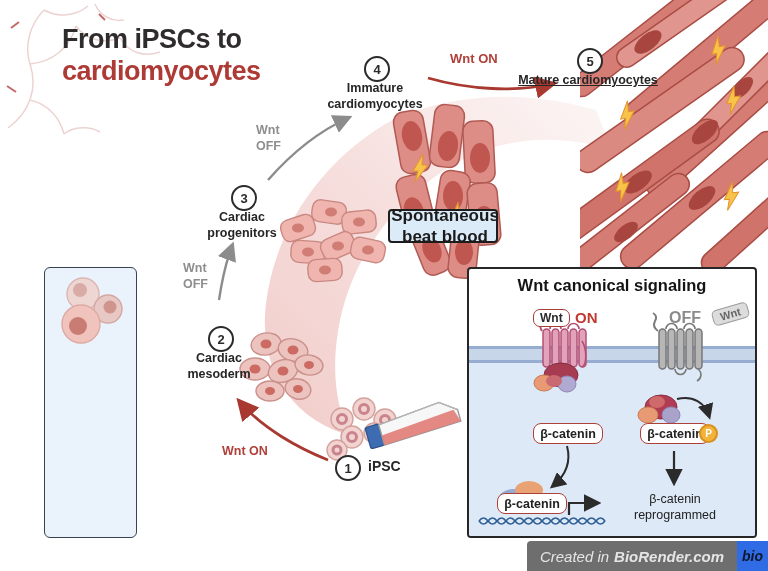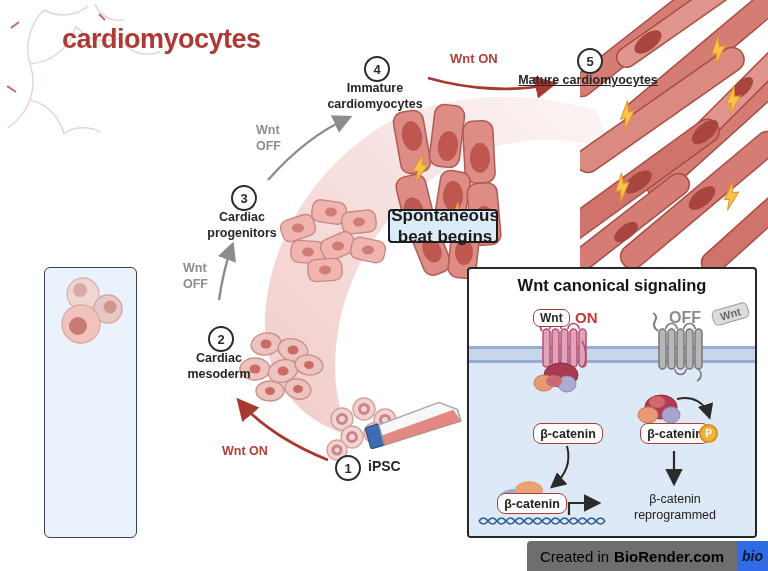--- a/index.html
+++ b/index.html
@@ -49,22 +49,22 @@
   #wnt-tag{position:absolute;left:243px;top:37px;background:#dcdcdc;border:1.5px solid #9a9a9a;
     border-radius:5px;font-size:11px;font-weight:700;color:#666;padding:1px 7px;
     transform:rotate(-16deg);}
   #p-circle{position:absolute;left:230px;top:155px;width:15px;height:15px;border-radius:50%;
     background:#f3b33a;border:2px solid #d9901e;color:#fff;font-size:10px;font-weight:800;
     display:flex;align-items:center;justify-content:center;}
   #degradation{position:absolute;left:158px;top:222px;width:96px;text-align:center;
     font-size:12.5px;line-height:1.3;color:#222;}
   
   #footer{left:527px;top:541px;width:241px;height:30px;display:flex;z-index:3;}
-  #credit{flex:1;background:#6e6e6e;color:#000000;font-size:15px;display:flex;
-    align-items:center;justify-content:center;border-top-left-radius:4px;}
+  #credit{flex:1;background:#6e6e6e;color:#e5e5e5;font-size:15px;display:flex;
+    align-items:center;justify-content:center;border-top-left-radius:4px;font-style:italic;}
   #credit .pre{font-weight:400;margin-right:5px;}
   #credit .brand{font-weight:700;}
   #logo{width:31px;background:#2f6be4;color:#0f172a;font-weight:800;font-size:14px;
     display:flex;align-items:center;justify-content:center;font-style:italic;}
   svg{display:block;}
 </style>
 </head>
 <body>
 
 <div id="canvas">
@@ -238,20 +238,21 @@
         <path d="M3,-14 L-7,3 L-2,3 L-5,14 L8,-3 L2,-3 Z" transform="translate(627,115) rotate(-10)"></path>
         <path d="M3,-14 L-7,3 L-2,3 L-5,14 L8,-3 L2,-3 Z" transform="translate(718,50) rotate(-12)"></path>
         <path d="M3,-14 L-7,3 L-2,3 L-5,14 L8,-3 L2,-3 Z" transform="translate(733,100) rotate(-8)"></path>
         <path d="M3,-14 L-7,3 L-2,3 L-5,14 L8,-3 L2,-3 Z" transform="translate(622,187) rotate(-14)"></path>
         <path d="M3,-14 L-7,3 L-2,3 L-5,14 L8,-3 L2,-3 Z" transform="translate(731,196) rotate(-6)"></path>
       </g>
     </g>
   </svg>
 
   <div id="title" class="abs">
+    <span class="t1">From iPSCs to</span>
     <span class="t2">cardiomyocytes</span>
   </div>
 
   <div class="abs step-circle" style="left:335px;top:455px;">
       <span>1</span>
     </div>
   <div class="abs step-label" style="left:368px;top:458px;font-size:14px;">iPSC</div>
 
   <div class="abs step-circle" style="left:208px;top:326px;">
       <span>2</span>
@@ -294,21 +295,21 @@
       <circle cx="33" cy="58" r="9" fill="#c97c73"></circle>
     </svg>
   </div>
 
   <div id="beat-box" class="abs">
     <svg width="13" height="24" viewBox="-8 -14 16 28">
       <path d="M3,-13 L-6,2 L-2,2 L-5,13 L7,-3 L1,-3 Z" fill="#f0a037" stroke="#d97f20" stroke-width="1"></path>
     </svg>
     <div class="bt">
       <div>Spontaneous</div>
-      <div>beat begins</div>
+      <div>beat blood</div>
     </div>
   </div>
 
   <div id="panel" class="abs">
     <div id="membrane"></div>
     <div id="cytoplasm"></div>
 
     <svg style="position:absolute;left:0;top:0;" width="286" height="267" viewBox="0 0 286 267">
       <defs>
         <marker id="ah-dark" markerWidth="8" markerHeight="8" refX="6" refY="4" orient="auto">

